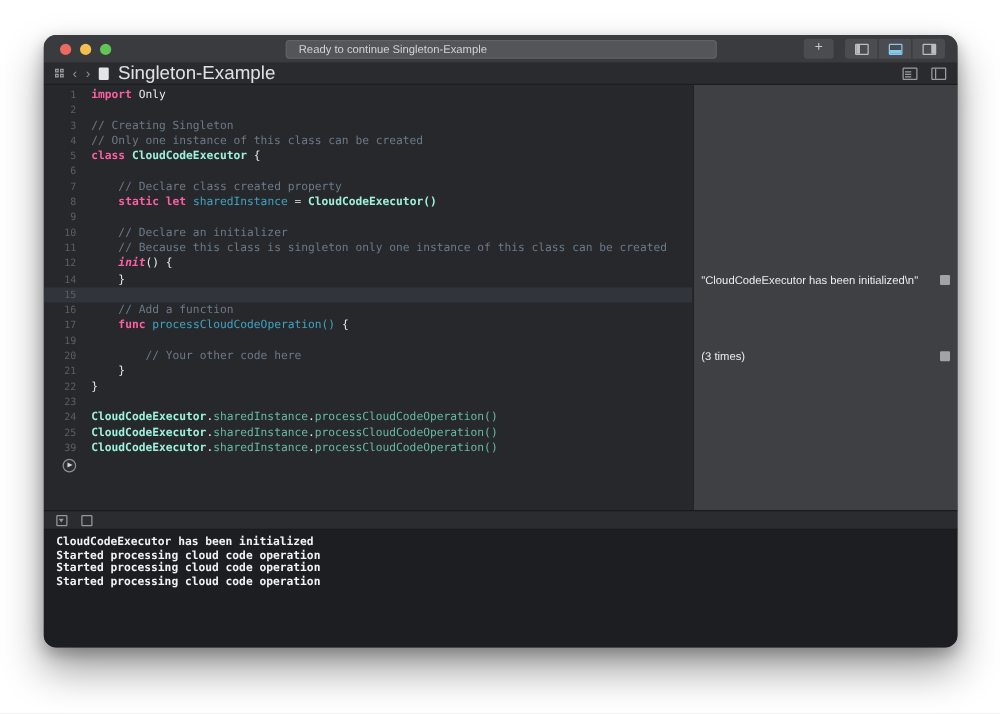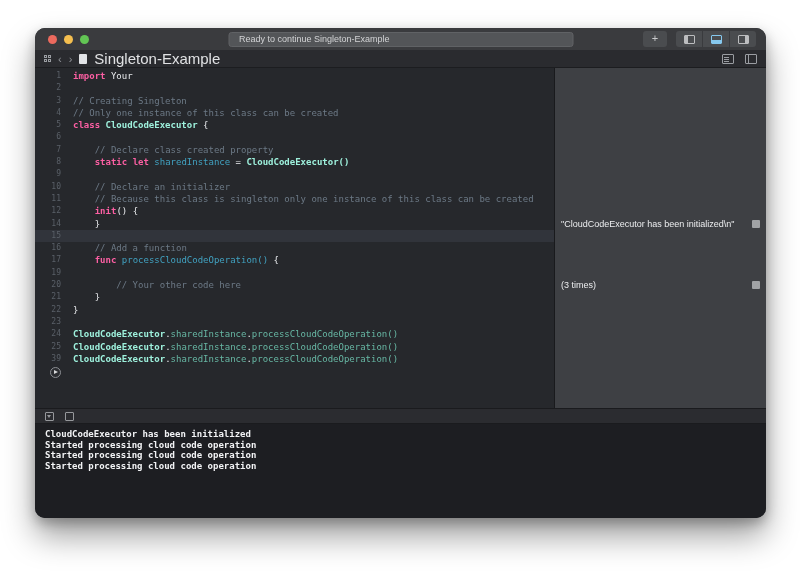--- a/index.html
+++ b/index.html
@@ -112,21 +112,21 @@
       <div class="eo-ic"></div>
       <div class="ae-ic"></div>
     </div>
   </div>
 
   <div class="main">
     <div class="editor">
       <div>
           <div class="code-line">
             <span class="ln">1</span>
-            <span class="code"><span style="color: rgb(252, 95, 163); font-weight: bold;">import</span><span style="color: rgb(233, 235, 238);"> Your</span></span>
+            <span class="code"><span style="color: rgb(252, 95, 163); font-weight: bold;">import</span><span style="color: rgb(233, 235, 238);"> Only</span></span>
           </div>
           <div class="code-line">
             <span class="ln">2</span>
             <span class="code"></span>
           </div>
           <div class="code-line">
             <span class="ln">3</span>
             <span class="code"><span style="color: rgb(108, 121, 134);">// Creating Singleton</span></span>
           </div>
           <div class="code-line">
@@ -156,21 +156,21 @@
           <div class="code-line">
             <span class="ln">10</span>
             <span class="code"><span style="color: rgb(233, 235, 238);">    </span><span style="color: rgb(108, 121, 134);">// Declare an initializer</span></span>
           </div>
           <div class="code-line">
             <span class="ln">11</span>
             <span class="code"><span style="color: rgb(233, 235, 238);">    </span><span style="color: rgb(108, 121, 134);">// Because this class is singleton only one instance of this class can be created</span></span>
           </div>
           <div class="code-line">
             <span class="ln">12</span>
-            <span class="code"><span style="color: rgb(233, 235, 238);">    </span><span style="color: rgb(252, 95, 163); font-weight: bold;">init</span><span style="color: rgb(233, 235, 238);">() {</span></span>
+            <span class="code"><span style="color: rgb(233, 235, 238);">    </span><span style="color: rgb(252, 95, 163); font-weight: bold; font-style: italic;">init</span><span style="color: rgb(233, 235, 238);">() {</span></span>
           </div>
           <div class="code-line">
             <span class="ln">14</span>
             <span class="code"><span style="color: rgb(233, 235, 238);">    }</span></span>
           </div>
           <div class="code-line hl">
             <span class="ln">15</span>
             <span class="code"></span>
           </div>
           <div class="code-line">

